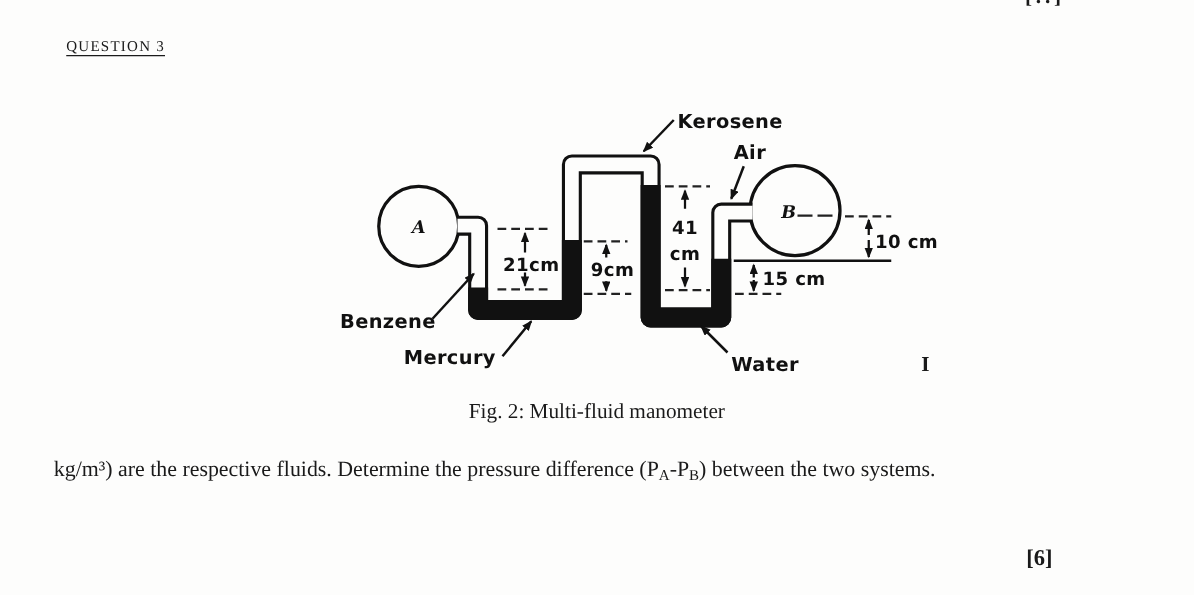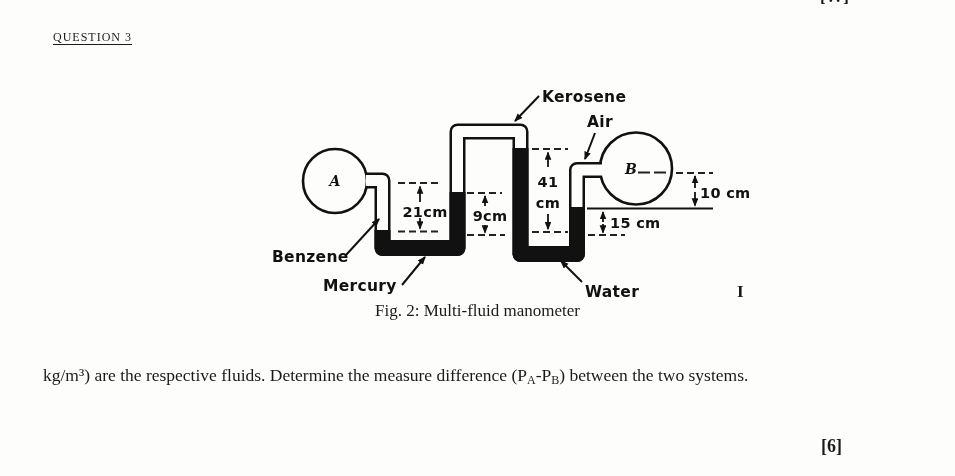--- a/index.html
+++ b/index.html
@@ -24,21 +24,21 @@
   .figtext{
     font-family:"DejaVu Sans",sans-serif;font-weight:600;font-size:14.5px;
     fill:#111;letter-spacing:0.3px;
   }
   .figtext-big{font-size:15.5px;}
   .vessel{
     font-family:"DejaVu Serif",serif;font-style:italic;font-weight:bold;font-size:14px;fill:#111;
   }
   .pagemark{font-family:"Liberation Serif",serif;font-weight:600;font-size:17px;fill:#1a1a1a;}
   .caption{
-    position:absolute;left:0;top:301px;width:955px;text-align:center;
+    position:absolute;left:0;top:319px;width:955px;text-align:center;
     font-size:17px;
   }
   .paragraph{
     position:absolute;left:43px;top:364px;width:869px;
     font-size:17.5px;line-height:23.4px;
   }
   .pline{text-align:justify;text-align-last:justify;}
   .pline-last{text-align:left;}
   .sub{font-size:12px;vertical-align:-3px;}
   .marks{
@@ -117,16 +117,16 @@
   <text class="vessel" x="65" y="111" text-anchor="middle">A</text>
   <text class="vessel" x="361" y="99" text-anchor="middle">B</text>
 
   <text class="pagemark" x="467" y="222">I</text>
 </svg>
 </div>
 
 <div class="caption">Fig. 2: Multi-fluid manometer</div>
 
 <div class="paragraph">
-  <div class="pline-last"><span>kg/m³) are the respective fluids. Determine the measure difference (P</span><span class="sub">A</span><span>-P</span><span class="sub">B</span><span>) between the two systems.</span></div>
+  <div class="pline-last"><span>kg/m³) are the respective fluids. Determine the pressure difference (P</span><span class="sub">A</span><span>-P</span><span class="sub">B</span><span>) between the two systems.</span></div>
 </div>
 
 <div class="marks">[6]</div>
 
 </body></html>

